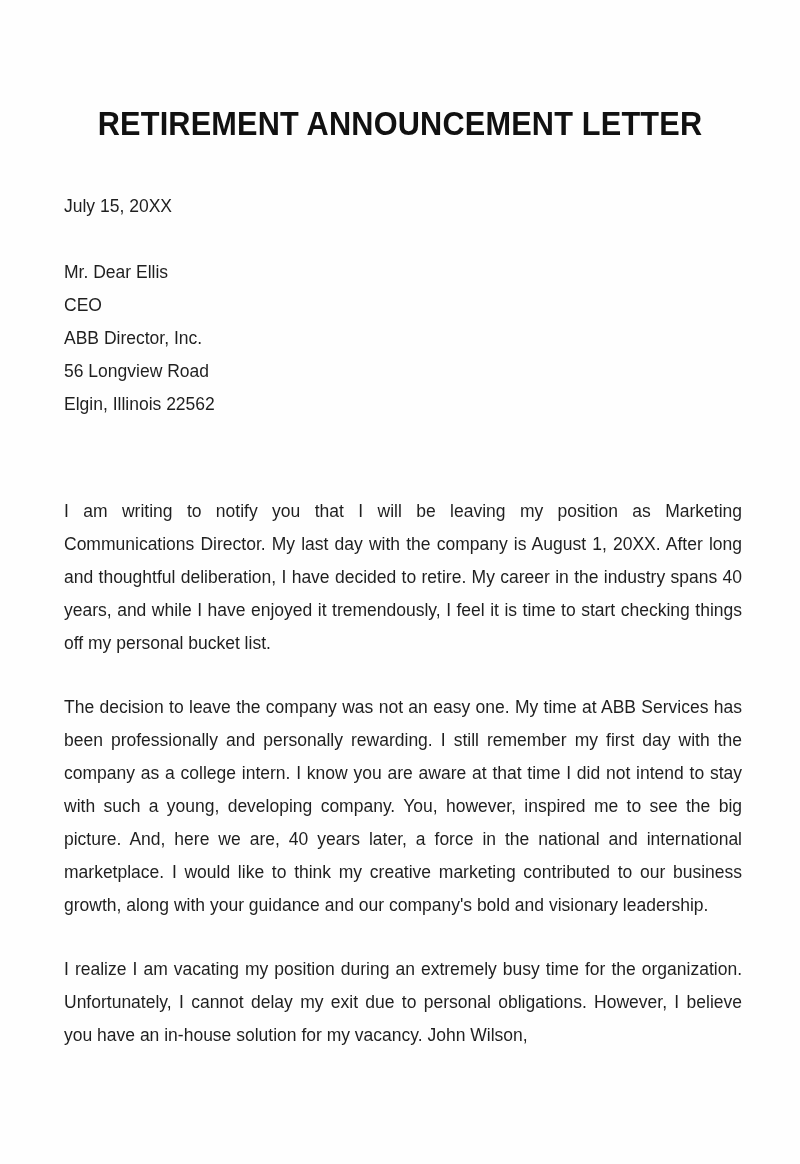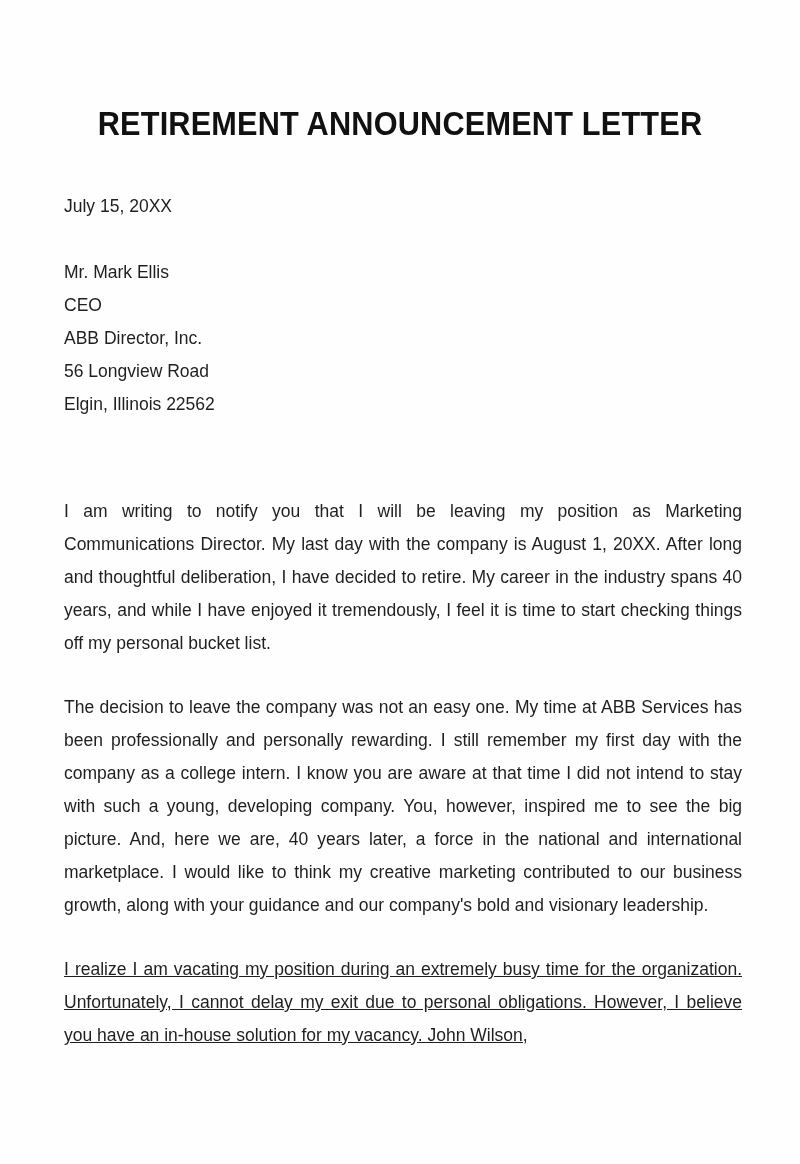--- a/index.html
+++ b/index.html
@@ -68,42 +68,42 @@
 
   .para {
     font-size: 17.5px;
     line-height: 33px;
     color: #1f1f1f;
     text-align: justify;
     text-justify: inter-word;
     margin: 0 0 31px 0;
     hyphens: none;
   }
-  .para:last-child { margin-bottom: 0; text-decoration: underline; }
+  .para:last-child { margin-bottom: 0; }
 
   
   .para-clipped {
     margin-bottom: 0;
   }
 </style>
 </head>
 <body>
 
 <div class="page">
 
   <h1 class="doc-title">RETIREMENT ANNOUNCEMENT LETTER</h1>
 
   <div class="letter">
 
     <div class="line">July 15, 20XX</div>
 
     <div class="gap-date"></div>
 
     <div class="block">
-      <div class="line">Mr. Mark Ellis</div>
+      <div class="line">Mr. Dear Ellis</div>
       <div class="line">CEO</div>
       <div class="line">ABB Director, Inc.</div>
       <div class="line">56 Longview Road</div>
       <div class="line">Elgin, Illinois 22562</div>
     </div>
 
     <div class="gap-addr"></div>
 
 
     <div class="gap-salut"></div>

